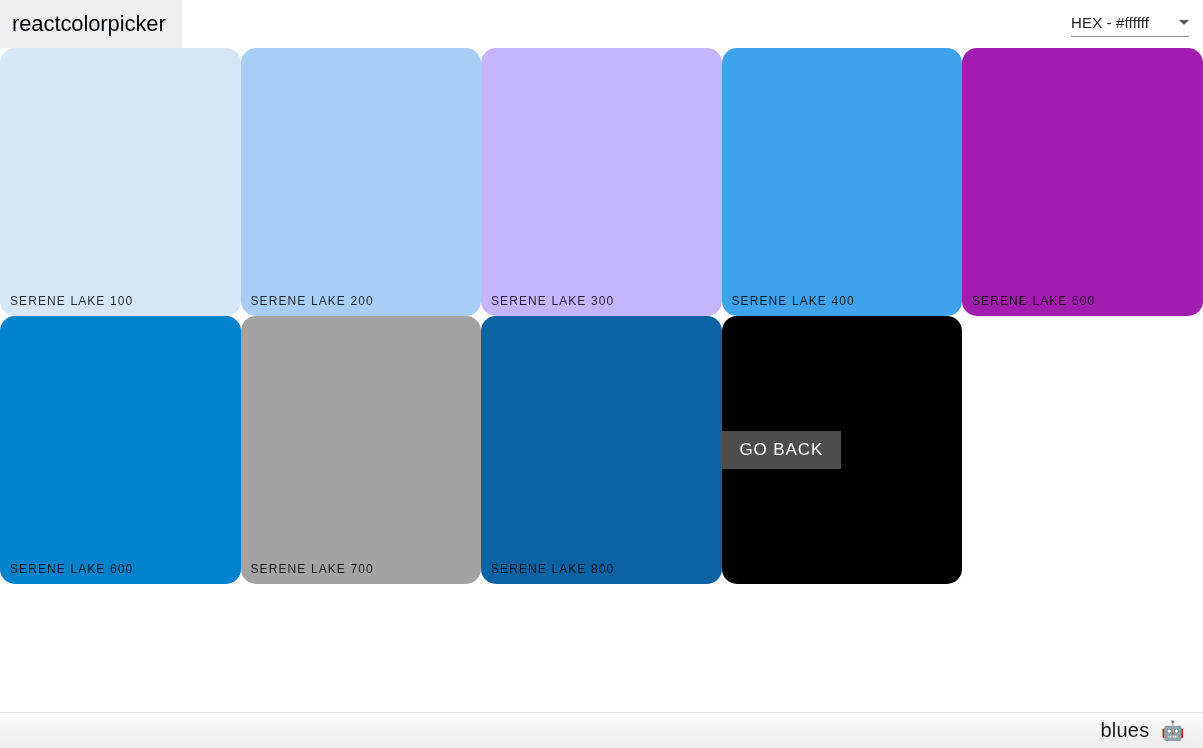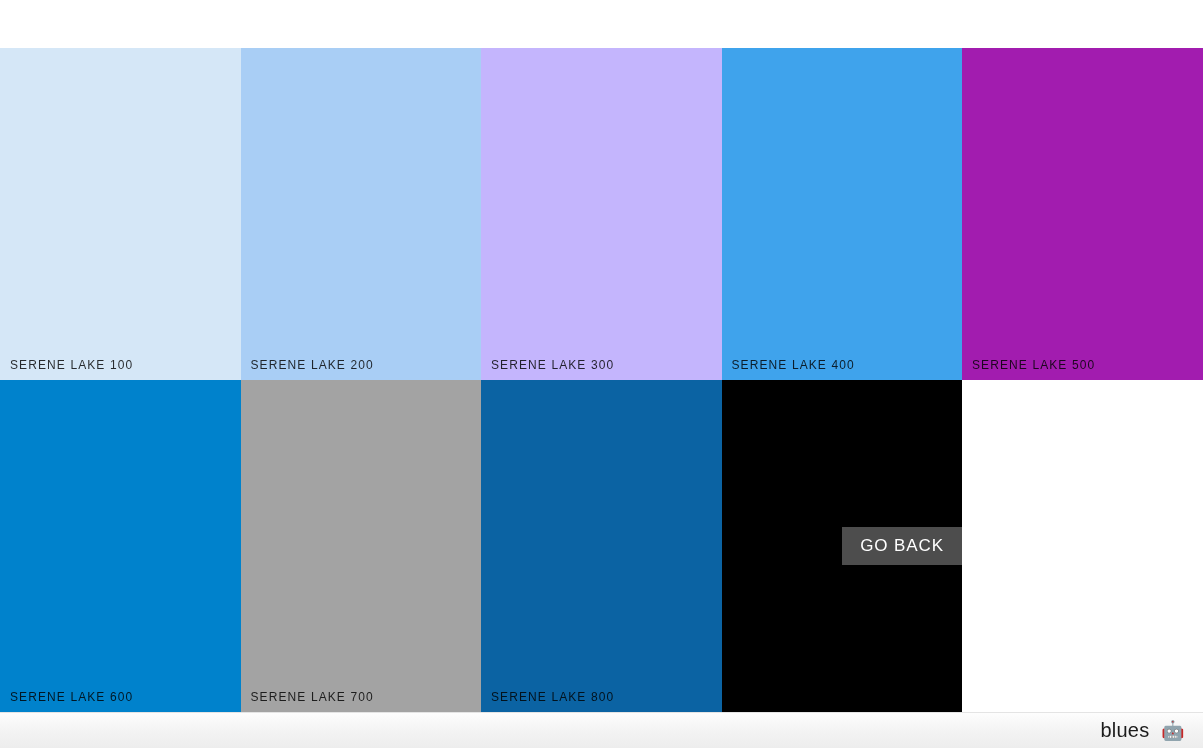--- a/index.html
+++ b/index.html
@@ -88,45 +88,46 @@
     height: 664px;
     display: flex;
     flex-wrap: wrap;
     align-content: flex-start;
     overflow: hidden;
   }
 
   .swatch {
     position: relative;
     width: 240.5px;
-    height: 332px;
+    height: 268px;
     flex: 0 0 240.5px;
     overflow: hidden;
     cursor: pointer;
+    border-radius: 15px;
   }
 
   .swatch-label {
     position: absolute;
     left: 0; bottom: 0;
     width: 100%;
     padding: 9px 0 9px 10px;
     font-size: 12px;
     letter-spacing: 1.1px;
     color: rgba(0,0,0,0.82);
     text-transform: uppercase;
     line-height: 1;
     pointer-events: none;
   }
 
   
   .swatch.goback {
     background: #000000;
     display: flex;
     align-items: center;
-    justify-content: flex-end;
+    justify-content: flex-start;
   }
   .goback-btn {
     background: rgba(255,255,255,0.3);
     color: #ffffff;
     font-size: 17px;
     letter-spacing: 0.9px;
     padding: 10px 18px;
     border: none;
     cursor: pointer;
     font-family: "Liberation Sans", sans-serif;
@@ -156,20 +157,32 @@
   .footer-emoji {
     font-size: 19px;
     line-height: 1;
   }
 </style>
 </head>
 <body>
 
 <div id="app">
 
+  <div class="navbar">
+    <div class="logo">
+      <span class="logo-text">reactcolorpicker</span>
+    </div>
+    <div class="navbar-spacer"></div>
+    <div class="nav-right">
+      <div class="select-wrap">
+        <span class="select-value">HEX - #ffffff</span>
+        <span class="caret"></span>
+      </div>
+    </div>
+  </div>
 
   <div class="palette" id="palette-grid">
       <div class="swatch" style="background: rgb(213, 231, 247);">
         <div class="swatch-label">SERENE LAKE 100</div>
       </div>
       <div class="swatch" style="background: rgb(169, 206, 245);">
         <div class="swatch-label">SERENE LAKE 200</div>
       </div>
       <div class="swatch" style="background: #c4b5fd;">
         <div class="swatch-label">SERENE LAKE 300</div>

